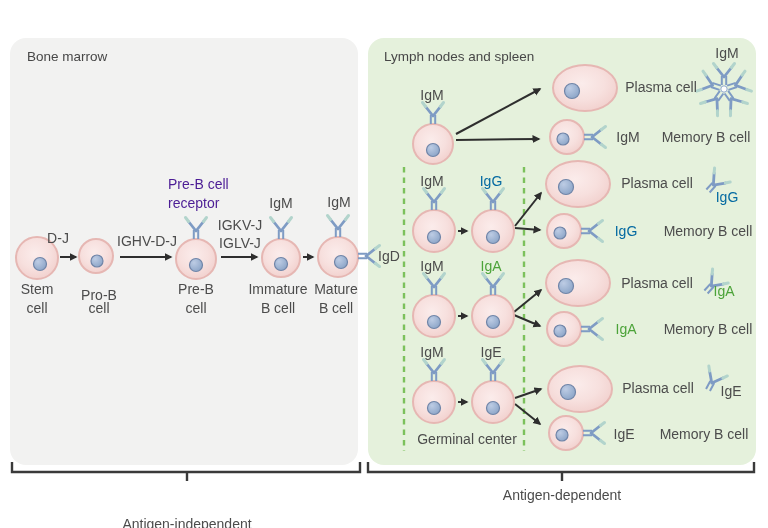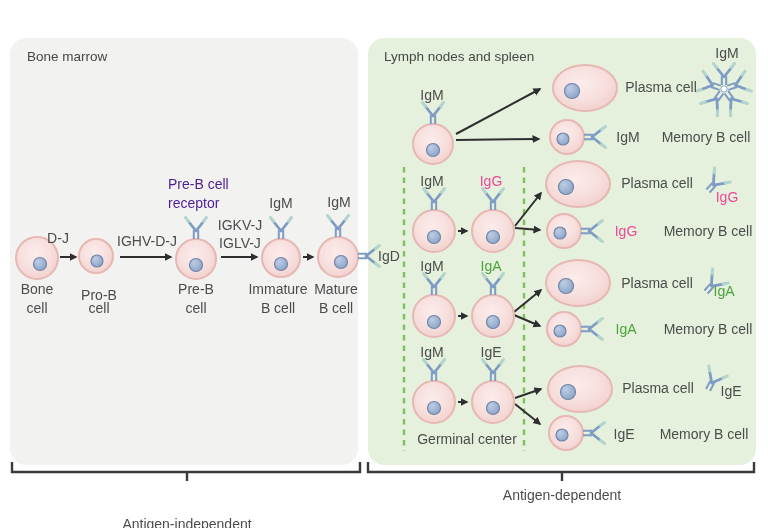--- a/index.html
+++ b/index.html
@@ -5,21 +5,21 @@
   html,body{margin:0;padding:0;background:#fff;}
   .canvas{position:relative;width:768px;height:528px;background:#ffffff;
           font-family:"Liberation Sans",sans-serif;overflow:hidden;}
   .canvas svg{position:absolute;left:0;top:0;}
   .lbl{position:absolute;transform:translate(-50%,-50%);font-size:13px;color:#4c4c4c;
        white-space:nowrap;line-height:1;z-index:2;}
   .lbl-l{position:absolute;transform:translate(0,-50%);font-size:13px;color:#4c1d95;
        white-space:nowrap;line-height:1;z-index:2;}
   .title{font-size:13.5px;color:#474747;}
   .big{font-size:14px;text-align:center;}
-  .accent-g{color:#ec4899;}
+  .accent-g{color:#0369a1;}
   .accent-a{color:#4ca339;}
   
   .cell{fill:url(#cellG);stroke:#e6b7b3;stroke-width:2;}
   .nuc{fill:url(#nucG);stroke:#7085a8;stroke-width:1.2;}
   .ab-stem{stroke:#7e9bc4;stroke-width:2;fill:none;}
   .ab-arm{stroke:#7e9bc4;stroke-width:2.8;fill:none;stroke-linecap:round;}
   .ab-tip{stroke:#b2d4cc;stroke-width:3;fill:none;stroke-linecap:round;}
   .arrow{stroke:#2e2e2e;stroke-width:2;fill:none;}
   .dash{stroke:#7cc15c;stroke-width:2.4;stroke-dasharray:5.5 5;fill:none;}
   .bracket{stroke:#3a3a3a;stroke-width:2.4;fill:none;}
@@ -193,21 +193,21 @@
 <div class="lbl big" style="left:58px;top:238px">D-J</div>
 <div class="lbl big" style="left:147px;top:241px">IGHV-D-J</div>
 <div class="lbl big" style="left:240px;top:225px">IGKV-J</div>
 <div class="lbl big" style="left:240px;top:243px">IGLV-J</div>
 <div class="lbl-l big" style="left:168px;top:184px">Pre-B cell</div>
 <div class="lbl-l big" style="left:168px;top:203px">receptor</div>
 <div class="lbl big" style="left:281px;top:203px">IgM</div>
 <div class="lbl big" style="left:339px;top:202px">IgM</div>
 <div class="lbl big" style="left:389px;top:256px">IgD</div>
 
-<div class="lbl big" style="left:37px;top:289px">Bone</div>
+<div class="lbl big" style="left:37px;top:289px">Stem</div>
 <div class="lbl big" style="left:37px;top:308px">cell</div>
 <div class="lbl big" style="left:99px;top:295px">Pro-B</div>
 <div class="lbl big" style="left:99px;top:308px">cell</div>
 <div class="lbl big" style="left:196px;top:289px">Pre-B</div>
 <div class="lbl big" style="left:196px;top:308px">cell</div>
 <div class="lbl big" style="left:278px;top:289px">Immature</div>
 <div class="lbl big" style="left:278px;top:308px">B cell</div>
 <div class="lbl big" style="left:336px;top:289px">Mature</div>
 <div class="lbl big" style="left:336px;top:308px">B cell</div>
 

